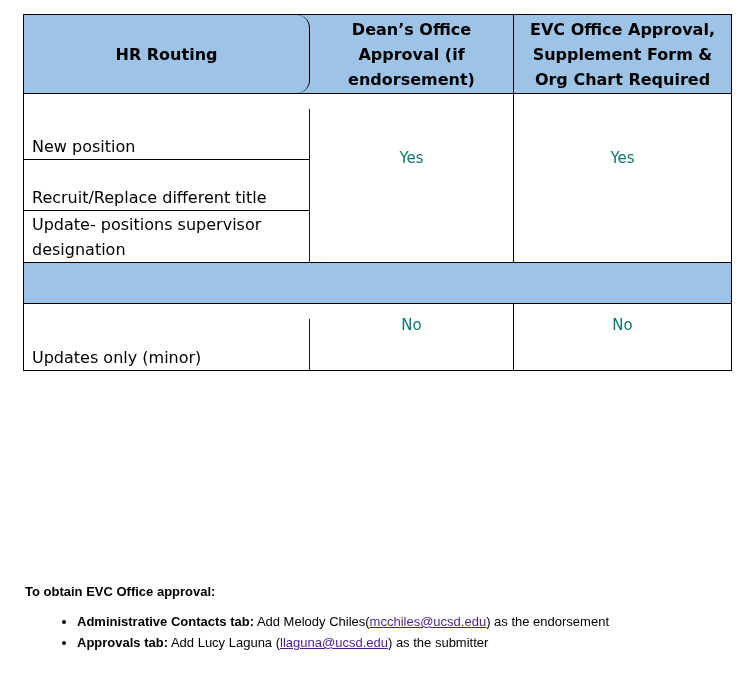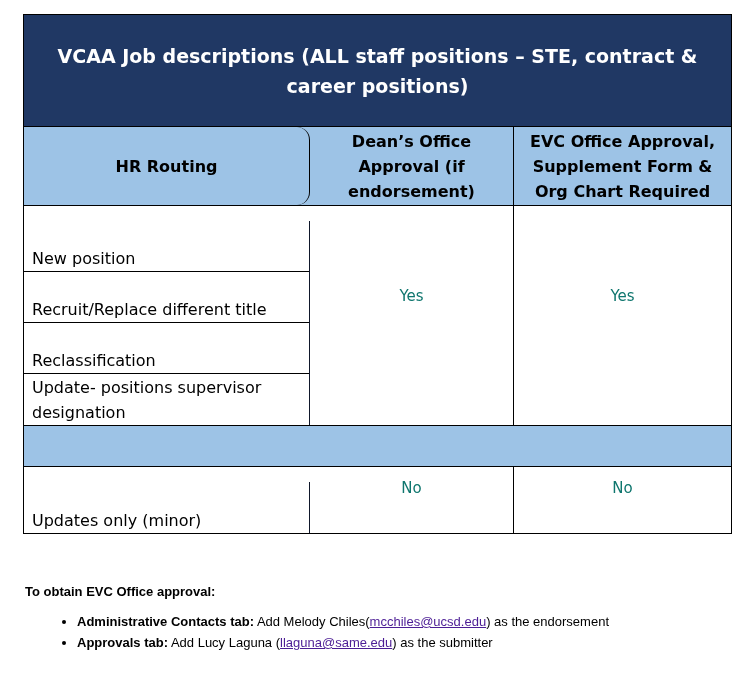--- a/index.html
+++ b/index.html
@@ -23,32 +23,30 @@
   .notes h4 { margin:0 0 14px 0; font-size:13px; font-weight:bold; }
   .notes ul { margin:0; padding-left:52px; }
   .notes li { margin:0 0 4px 0; line-height:17px; }
   .notes a { color:#4c1d95; text-decoration:underline; }
   .notes b { font-weight:bold; }
 </style>
 </head>
 <body>
 
 <div class="tbl">
-  <div class="title">VCAA Job descriptions (ALL staff positions – STE, contract &amp; career positions)</div>
   <div class="hdr">
     <div class="c1">HR Routing</div>
     <div class="c2" style="padding:0 30px;">Dean’s Office Approval (if endorsement)</div>
     <div class="c3" style="padding:0 12px;">EVC Office Approval, Supplement Form &amp; Org Chart Required</div>
   </div>
 
   <div class="grp" style="border-bottom:1px solid #000;">
     <div class="lbls">
       <div class="lbl">New position</div>
       <div class="lbl">Recruit/Replace different title</div>
-      <div class="lbl">Reclassification</div>
       <div class="lbl" style="align-items:center;padding-right:30px;">Update- positions supervisor designation</div>
     </div>
     <div class="val yes c2">Yes</div>
     <div class="val yes c3">Yes</div>
   </div>
 
   <div class="band"></div>
 
   <div class="grp">
     <div class="lbls">
@@ -56,15 +54,15 @@
     </div>
     <div class="val no c2">No</div>
     <div class="val no c3">No</div>
   </div>
 </div>
 
 <div class="notes">
   <h4>To obtain EVC Office approval:</h4>
   <ul>
     <li><b>Administrative Contacts tab:</b><span> Add Melody Chiles(</span><a>mcchiles@ucsd.edu</a><span>) as the endorsement</span></li>
-    <li><b>Approvals tab:</b><span> Add Lucy Laguna (</span><a>llaguna@same.edu</a><span>) as the submitter</span></li>
+    <li><b>Approvals tab:</b><span> Add Lucy Laguna (</span><a>llaguna@ucsd.edu</a><span>) as the submitter</span></li>
   </ul>
 </div>
 
 </body></html>

